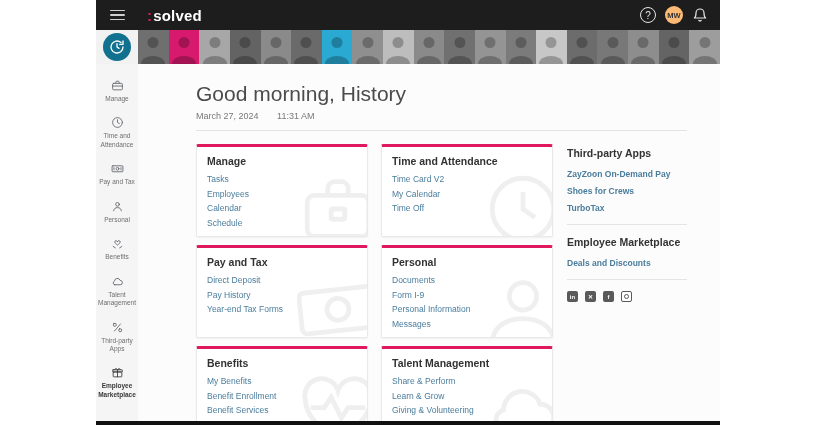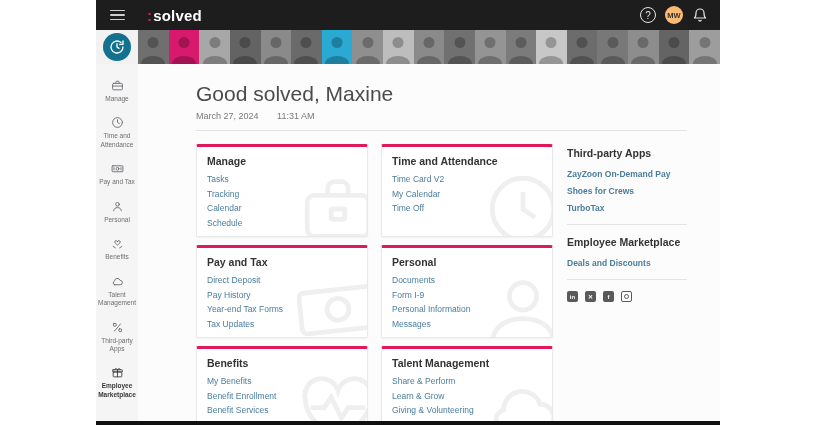--- a/index.html
+++ b/index.html
@@ -185,34 +185,34 @@
             <rect x="4" y="11" width="16" height="9" rx="1"></rect>
               <rect x="3" y="7" width="18" height="4" rx="1"></rect>
               <path d="M12 7v13"></path>
               <path d="M12 7c-1.5-3.5-6-2.5-5 0M12 7c1.5-3.5 6-2.5 5 0"></path>
           </svg>
           <span class="lbl">Employee Marketplace</span>
         </div>
       </div>
 
       <div class="main">
-        <div class="greet-title">Good solved, Maxine</div>
+        <div class="greet-title">Good morning, History</div>
         <div class="greet-sub">
           <span>March 27, 2024</span>
           <span class="time">11:31 AM</span>
         </div>
         <hr class="greet-divider">
 
         <div class="content">
           <div class="cards-area">
 
             <div class="card">
               <h3>Manage</h3>
               <a>Tasks</a>
-              <a>Tracking</a>
+              <a>Employees</a>
               <a>Calendar</a>
               <a>Schedule</a>
               <div class="watermark">
                 <svg viewBox="0 0 24 24">
                     <rect x="3" y="8" width="18" height="12" rx="2"></rect>
                     <path d="M9 8V6a2 2 0 012-2h2a2 2 0 012 2v2"></path>
                     <rect x="10" y="12" width="4" height="3" rx=".5"></rect>
                   </svg>
               </div>
             </div>
@@ -228,21 +228,20 @@
                     <path d="M12 7v5l3.5 2.5"></path>
                   </svg>
               </div>
             </div>
 
             <div class="card">
               <h3>Pay and Tax</h3>
               <a>Direct Deposit</a>
               <a>Pay History</a>
               <a>Year-end Tax Forms</a>
-              <a>Tax Updates</a>
               <div class="watermark">
                 <svg viewBox="0 0 24 24">
                     <rect x="1" y="6" width="22" height="12" rx="1.5" transform="rotate(-6 12 12)"></rect>
                     <circle cx="12" cy="11.8" r="3.2" transform="rotate(-6 12 12)"></circle>
                   </svg>
               </div>
             </div>
 
             <div class="card">
               <h3>Personal</h3>

